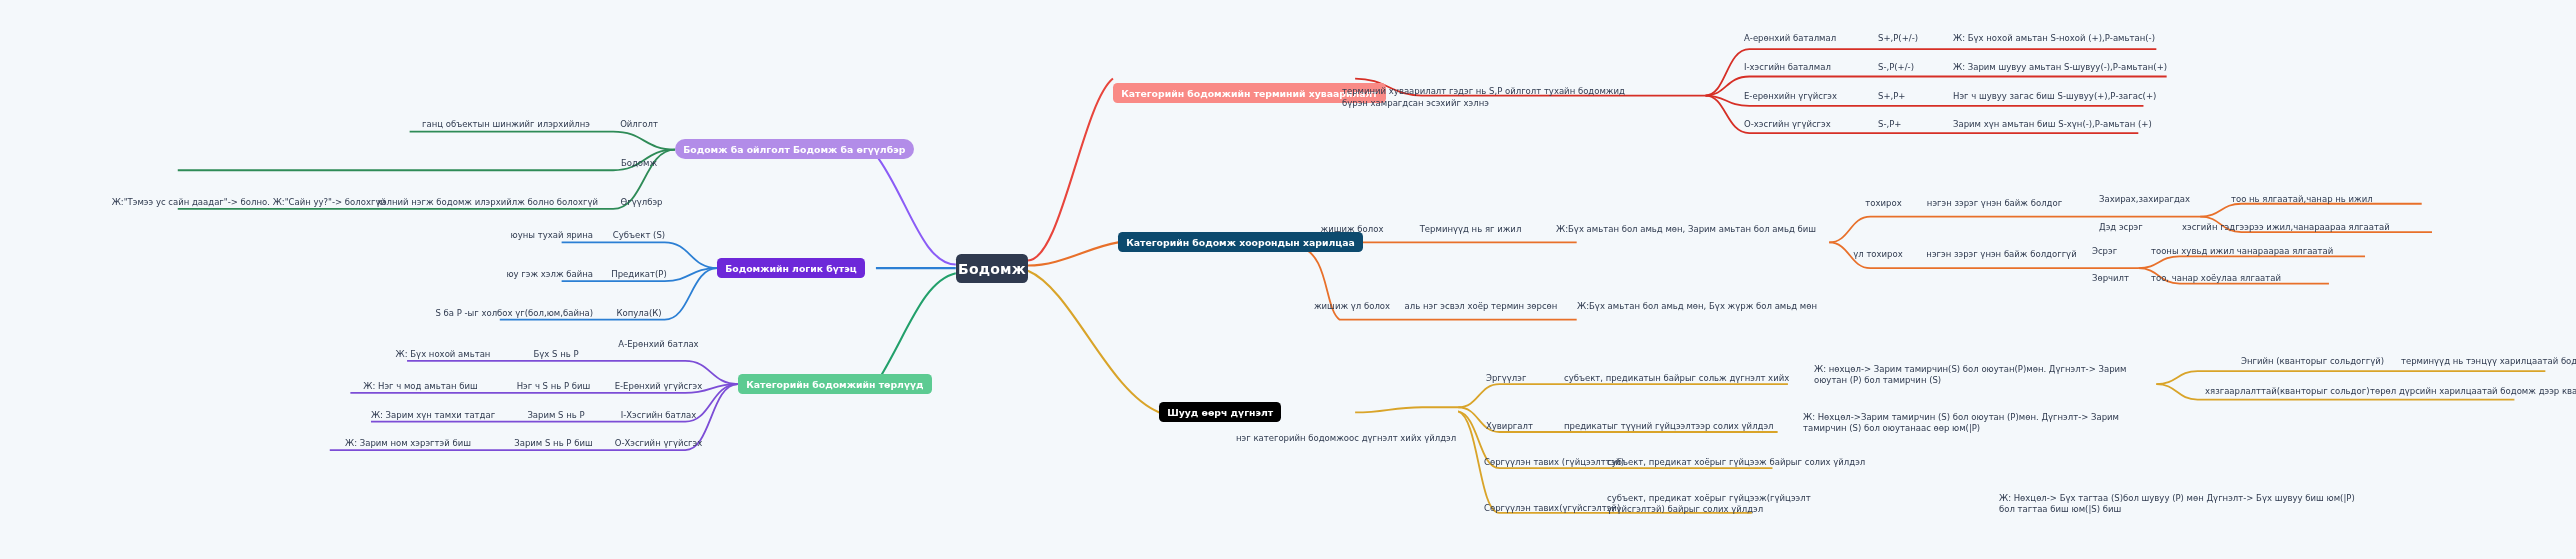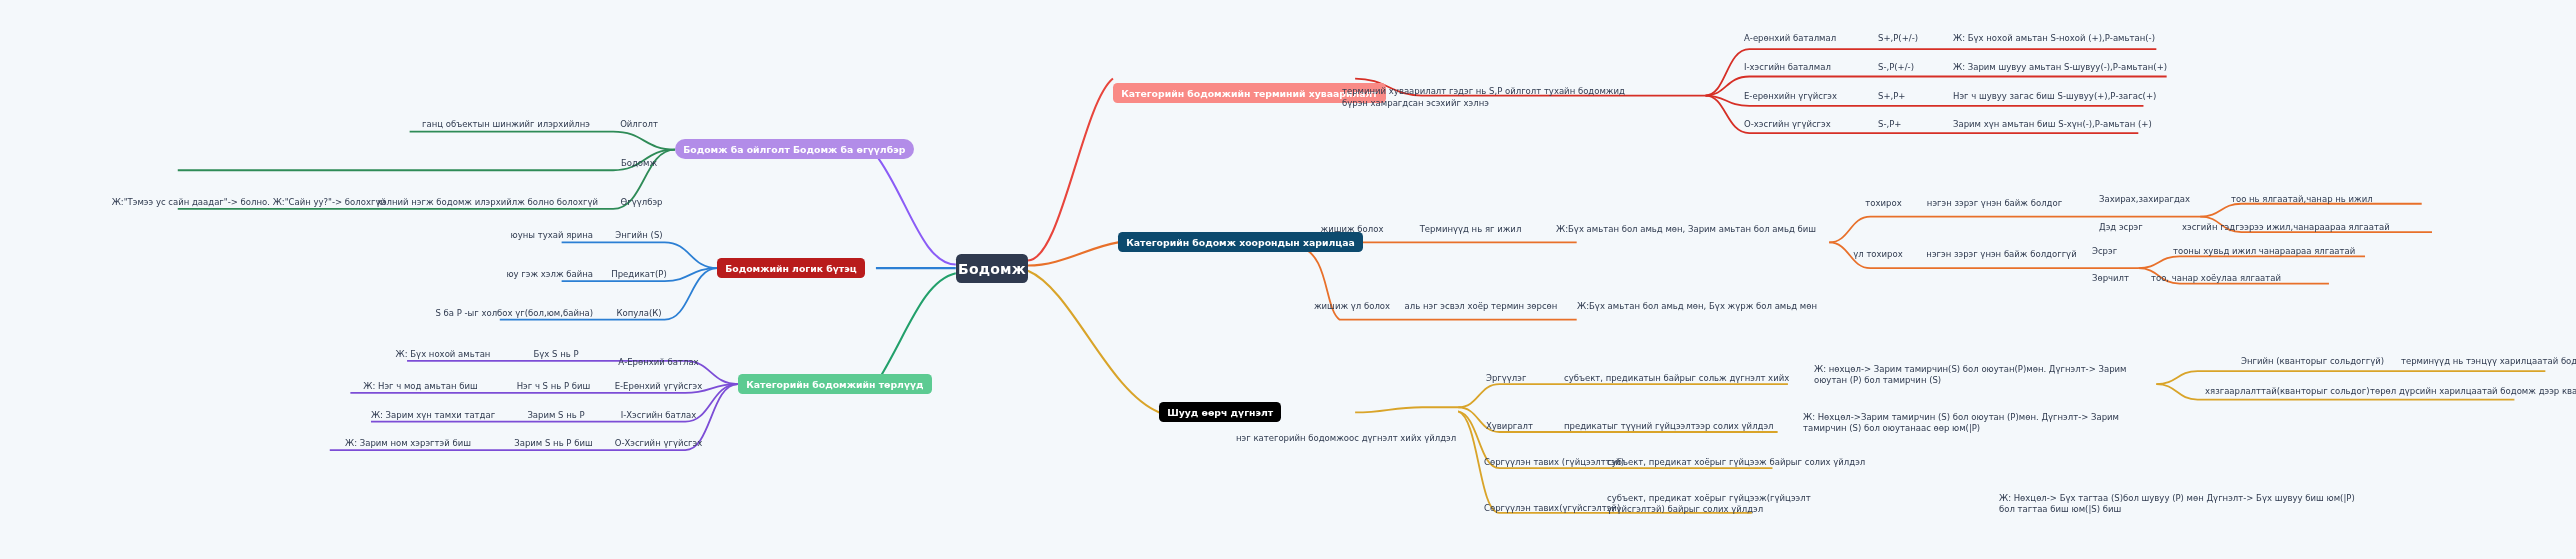--- a/index.html
+++ b/index.html
@@ -17,21 +17,21 @@
     font-size:14px;font-weight:700;letter-spacing:0.2px;
     padding:6.7px 13.4px;white-space:nowrap;
     display:flex;align-items:center;justify-content:center;
   }
   .branch{
     color:#fff;border-radius:4.6px;font-size:9.3px;font-weight:700;
     padding:4.6px 8.2px;white-space:nowrap;
     display:flex;align-items:center;
   }
   .b-purple{background:#b28ce8;}
-  .b-blue{background:#b91c1c;}
+  .b-blue{background:#6d28d9;}
   .b-green{background:#5ccb92;}
   .b-red{background:#f98a86;}
   .b-orange{background:#0c4a6e;}
   .b-yellow{background:#000000;}
   .leaf{
     color:#2f3a4f;font-size:8.5px;line-height:1.35;
     white-space:nowrap;display:flex;align-items:center;
   }
   .leaf.wrap{white-space:normal;}
   .leaf.ctr{justify-content:center;text-align:center;}
@@ -99,33 +99,33 @@
 
 <div class="node leaf ctr" style="left:608px;top:157px;width:62px;height:13.4px;">Бодомж</div>
 
 <div class="node leaf ctr" style="left:608px;top:196px;width:67px;height:13.4px;">Өгүүлбэр</div>
 <div class="node leaf rt" style="left:407px;top:196px;width:191px;height:13.4px;">хэлний нэгж бодомж илэрхийлж болно болохгүй</div>
 <div class="node leaf rt" style="left:46px;top:196px;width:340px;height:13.4px;">Ж:"Тэмээ ус сайн даадаг"-&gt; болно. Ж:"Сайн уу?"-&gt; болохгүй</div>
 
 <div class="node branch b-blue" style="left:717px;top:258px;">
   <span>Бодомжийн логик бүтэц</span>
 </div>
-<div class="node leaf ctr" style="left:608px;top:229px;width:62px;height:13.4px;">Энгийн (S)</div>
+<div class="node leaf ctr" style="left:608px;top:229px;width:62px;height:13.4px;">Субъект (S)</div>
 <div class="node leaf rt" style="left:464px;top:229px;width:129px;height:13.4px;">юуны тухай ярина</div>
 
 <div class="node leaf ctr" style="left:608px;top:268px;width:62px;height:13.4px;">Предикат(Р)</div>
 <div class="node leaf rt" style="left:464px;top:268px;width:129px;height:13.4px;">юу гэж хэлж байна</div>
 
 <div class="node leaf ctr" style="left:608px;top:307px;width:62px;height:13.4px;">Копула(К)</div>
 <div class="node leaf rt" style="left:392px;top:307px;width:201px;height:13.4px;">S ба Р -ыг холбох үг(бол,юм,байна)</div>
 
 <div class="node branch b-green" style="left:738px;top:374px;">
   <span>Категорийн бодомжийн төрлүүд</span>
 </div>
-<div class="node leaf ctr" style="left:611px;top:356px;width:95px;height:13.4px;">А-Ерөнхий батлах</div>
+<div class="node leaf ctr" style="left:611px;top:338px;width:95px;height:13.4px;">А-Ерөнхий батлах</div>
 <div class="node leaf ctr" style="left:515px;top:348px;width:82px;height:13.4px;">Бүх S нь Р</div>
 <div class="node leaf ctr" style="left:381px;top:348px;width:124px;height:13.4px;">Ж: Бүх нохой амьтан</div>
 
 <div class="node leaf ctr" style="left:611px;top:380px;width:95px;height:13.4px;">Е-Ерөнхий үгүйсгэх</div>
 <div class="node leaf ctr" style="left:507px;top:380px;width:93px;height:13.4px;">Нэг ч S нь Р биш</div>
 <div class="node leaf ctr" style="left:343px;top:380px;width:155px;height:13.4px;">Ж: Нэг ч мод амьтан биш</div>
 
 <div class="node leaf ctr" style="left:611px;top:409px;width:95px;height:13.4px;">I-Хэсгийн батлах</div>
 <div class="node leaf ctr" style="left:515px;top:409px;width:82px;height:13.4px;">Зарим S нь Р</div>
 <div class="node leaf ctr" style="left:361px;top:409px;width:144px;height:13.4px;">Ж: Зарим хүн тамхи татдаг</div>
@@ -173,21 +173,21 @@
 <div class="node leaf ctr" style="left:1842px;top:248px;width:72px;height:13.4px;">үл тохирох</div>
 <div class="node leaf ctr" style="left:1914px;top:248px;width:175px;height:13.4px;">нэгэн зэрэг үнэн байж болдоггүй</div>
 
 <div class="node leaf" style="left:2099px;top:193px;width:113px;height:13.4px;">Захирах,захирагдах</div>
 <div class="node leaf" style="left:2231px;top:193px;width:206px;height:13.4px;">тоо нь ялгаатай,чанар нь ижил</div>
 
 <div class="node leaf" style="left:2099px;top:221px;width:77px;height:13.4px;">Дэд эсрэг</div>
 <div class="node leaf" style="left:2182px;top:221px;width:258px;height:13.4px;">хэсгийн гэдгээрээ ижил,чанараараа ялгаатай</div>
 
 <div class="node leaf" style="left:2092px;top:245px;width:62px;height:13.4px;">Эсрэг</div>
-<div class="node leaf" style="left:2151px;top:245px;width:216px;height:13.4px;margin-left:22px;">тооны хувьд ижил чанараараа ялгаатай</div>
+<div class="node leaf" style="left:2151px;top:245px;width:216px;height:13.4px;">тооны хувьд ижил чанараараа ялгаатай</div>
 
 <div class="node leaf" style="left:2092px;top:272px;width:62px;height:13.4px;">Зөрчилт</div>
 <div class="node leaf" style="left:2151px;top:272px;width:196px;height:13.4px;">тоо, чанар хоёулаа ялгаатай</div>
 
 <div class="node branch b-yellow" style="left:1159px;top:402px;">
   <span>Шууд өөрч дүгнэлт</span>
 </div>
 <div class="node leaf" style="left:1236px;top:432px;width:216px;height:13.4px;">нэг категорийн бодомжоос дүгнэлт хийх үйлдэл</div>
 
 <div class="node leaf" style="left:1486px;top:372px;width:77px;height:13.4px;">Эргүүлэг</div>

